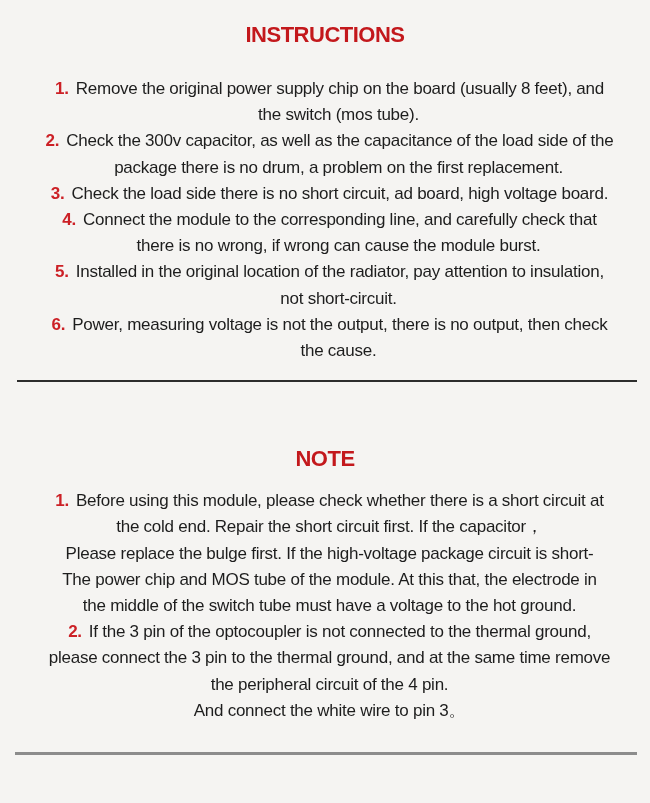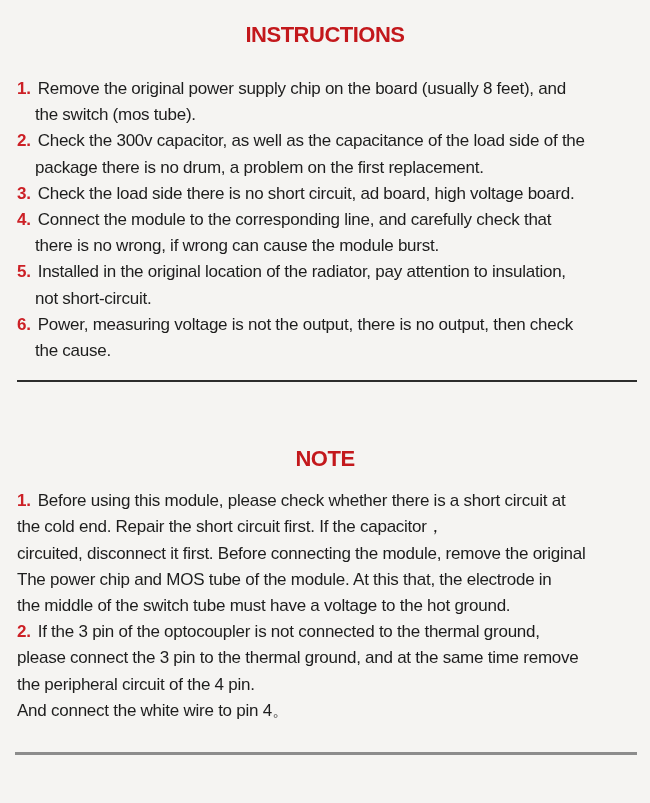--- a/index.html
+++ b/index.html
@@ -29,20 +29,21 @@
     color: var(--title_red);
     line-height: 31px;
   }
   .title-instructions { padding-top: 19px; }
   .title-note { margin-top: 61px; }
   .list {
     margin: 0 8px 0 17px;
     font-size: 17px;
     letter-spacing: -0.25px;
     line-height: 26.2px;
+    text-align: center;
   }
   .list-instructions { margin-top: 26px; }
   .list-note { margin-top: 14px; }
   .line { white-space: nowrap; }
   .list-instructions .cont { padding-left: 18px; }
   .list-note .cont { padding-left: 0; }
   .num {
     color: var(--number_red);
     font-weight: 700;
     margin-right: 7px;
@@ -94,27 +95,27 @@
   </div>
 
   <hr class="divider divider-dark">
 
   <h1 class="section-title title-note">NOTE</h1>
 
   <div class="list list-note">
     <div class="item">
       <div class="line"><span class="num">1.</span><span class="txt">Before using this module, please check whether there is a short circuit at</span></div>
       <div class="line cont">the cold end. Repair the short circuit first. If the capacitor，</div>
-      <div class="line cont">circuited, disconnect it first. Before connecting the module, remove the original</div>
+      <div class="line cont">Please replace the bulge first. If the high-voltage package circuit is short-</div>
       <div class="line cont">The power chip and MOS tube of the module. At this that, the electrode in</div>
       <div class="line cont">the middle of the switch tube must have a voltage to the hot ground.</div>
     </div>
     <div class="item">
       <div class="line"><span class="num">2.</span><span class="txt">If the 3 pin of the optocoupler is not connected to the thermal ground,</span></div>
       <div class="line cont">please connect the 3 pin to the thermal ground, and at the same time remove</div>
       <div class="line cont">the peripheral circuit of the 4 pin.</div>
-      <div class="line cont">And connect the white wire to pin 4。</div>
+      <div class="line cont">And connect the white wire to pin 3。</div>
     </div>
   </div>
 
   <hr class="divider divider-gray">
 
 </div>
 
 </body></html>

